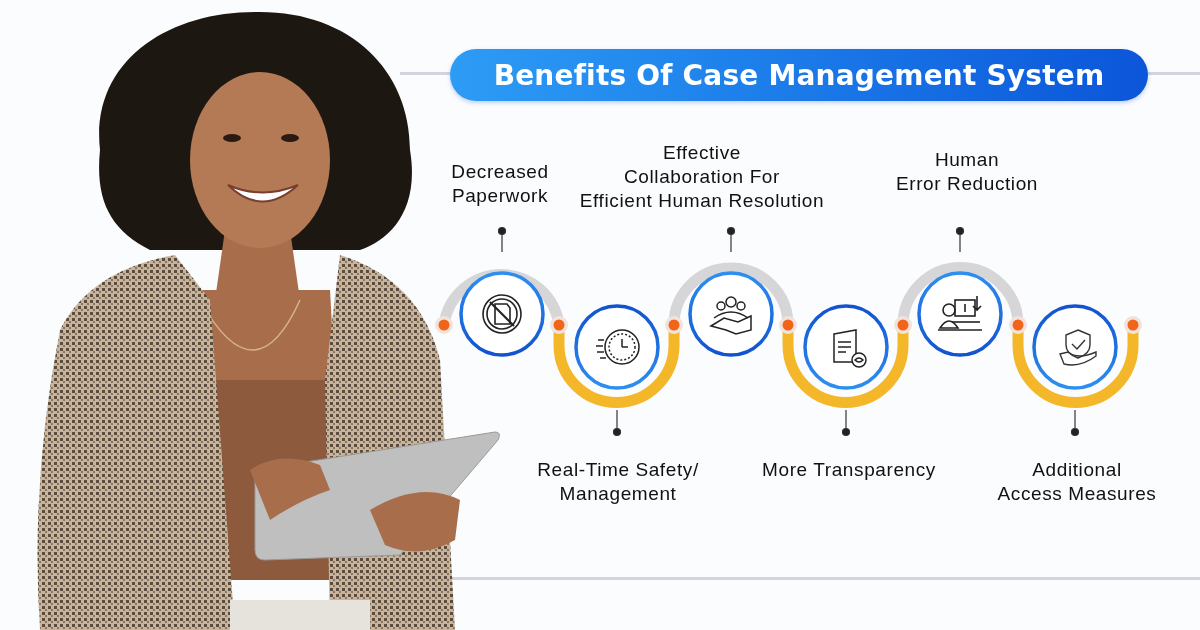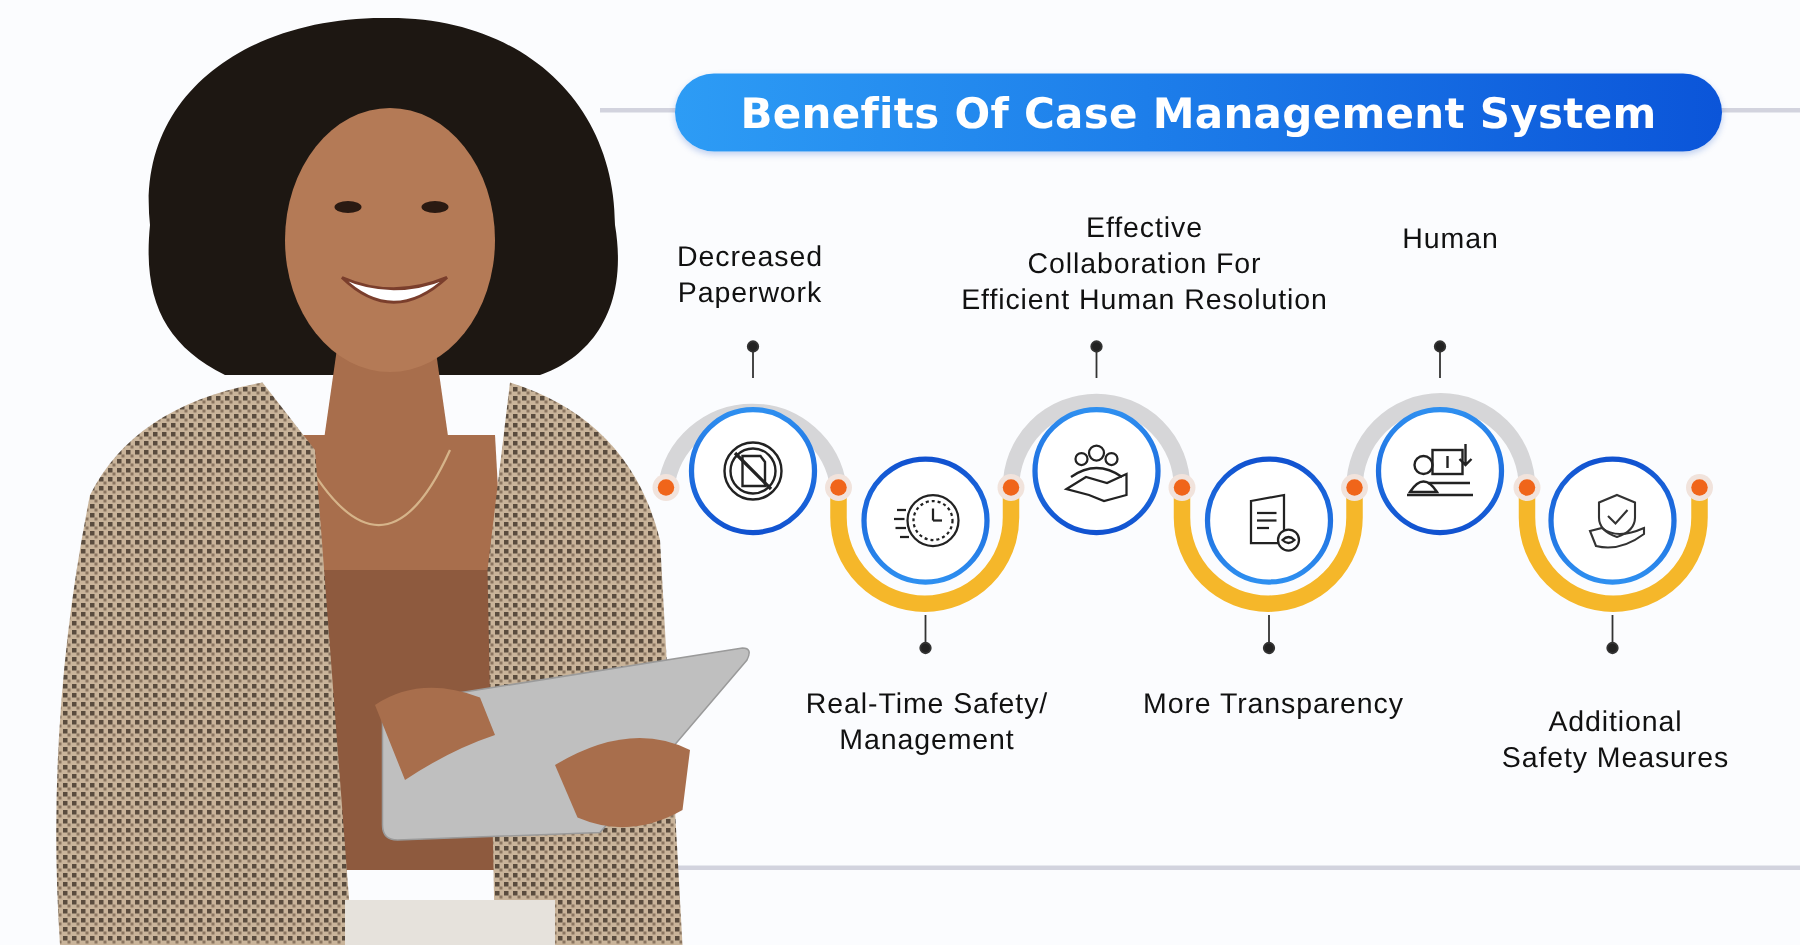--- a/index.html
+++ b/index.html
@@ -193,33 +193,34 @@
       <path d="M1078 330 L 1090 335 L 1090 345 Q 1090 354 1078 358 Q 1066 354 1066 345 L 1066 335 Z"></path>
       <path d="M1072 344 L 1077 349 L 1085 340"></path>
       <path d="M1060 354 L 1068 352 Q 1078 360 1096 352 L 1096 356 Q 1080 368 1064 364 Z"></path>
     </g>
   </svg>
 
   <div class="label" style="left:500px; top:160px;">
     <div>Decreased</div>
     <div>Paperwork</div>
   </div>
-  <div class="label" style="left:763px; top:141px;">
+  <div class="label" style="left:702px; top:141px;">
     <div>Effective</div>
     <div>Collaboration For</div>
     <div>Efficient Human Resolution</div>
   </div>
   <div class="label" style="left:967px; top:148px;">
     <div>Human</div>
+    <div>Error Reduction</div>
   </div>
   <div class="label" style="left:618px; top:458px;">
     <div>Real-Time Safety/</div>
     <div>Management</div>
   </div>
   <div class="label" style="left:849px; top:458px;">
     <div>More Transparency</div>
   </div>
-  <div class="label" style="left:1077px; top:458px;margin-top:12px;">
+  <div class="label" style="left:1077px; top:458px;">
     <div>Additional</div>
-    <div>Safety Measures</div>
+    <div>Access Measures</div>
   </div>
 
 </div>
 
 </body></html>

